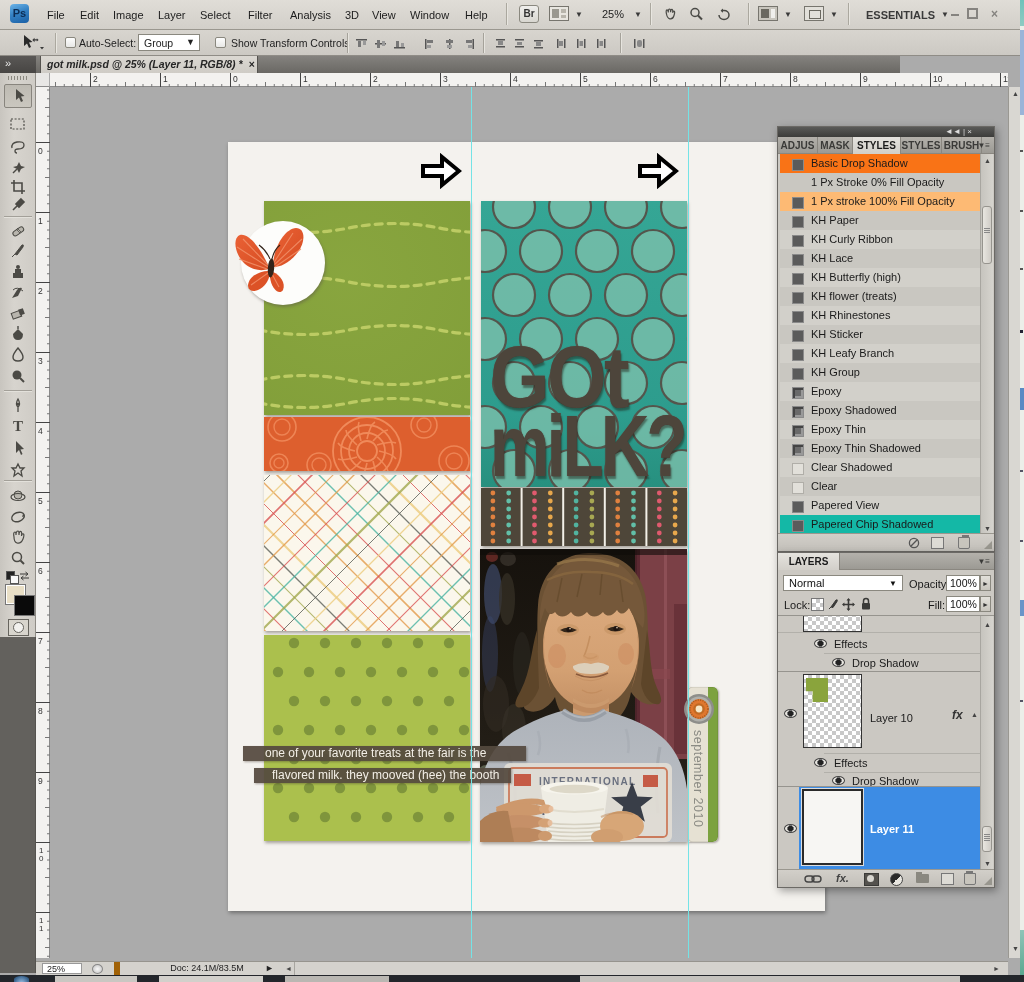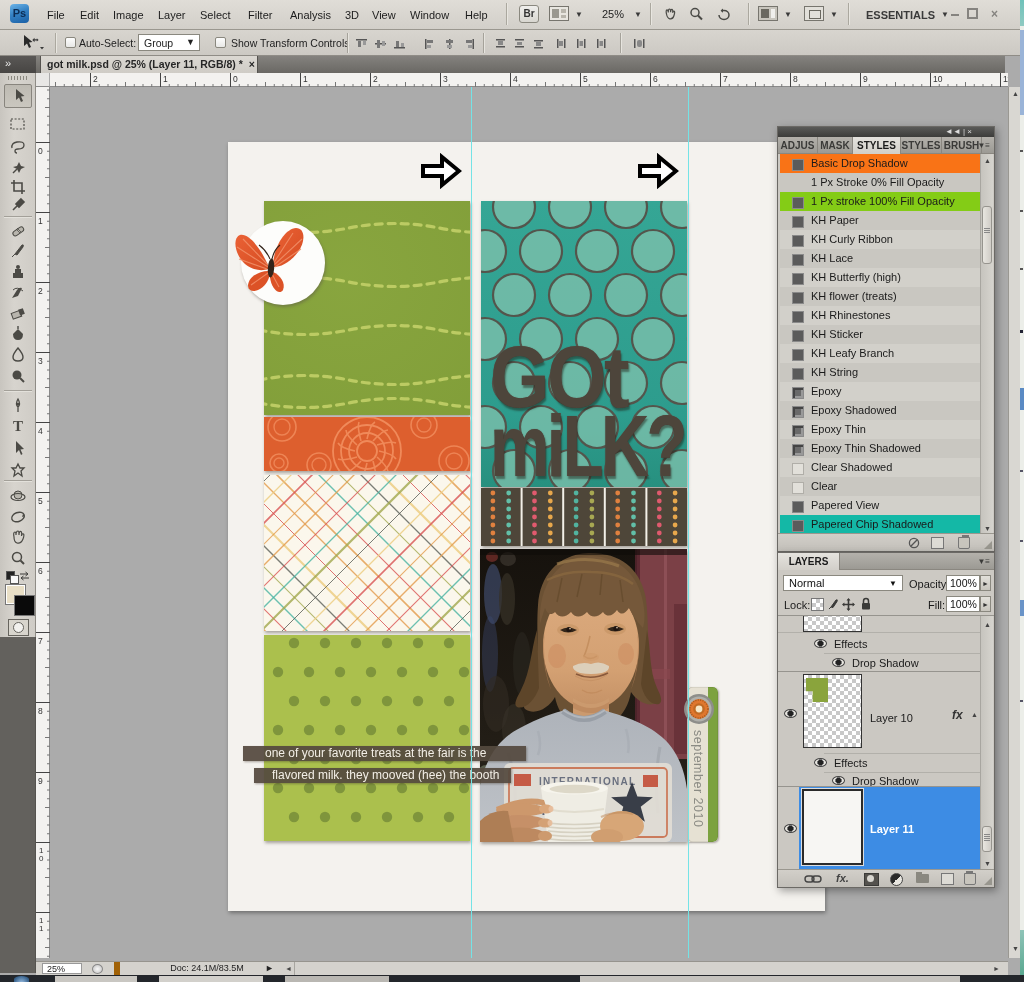--- a/index.html
+++ b/index.html
@@ -16,21 +16,21 @@
   .dd{font-size:8px;color:#3a3a3a;}
   
   #optionsbar{left:0;top:30px;width:1024px;height:26px;background:linear-gradient(#d8d5cf,#ccc9c3);border-bottom:1px solid #8f8c86;box-sizing:border-box;font-size:10.5px;color:#222;}
   #optionsbar .ob{position:absolute;top:7px;}
   .checkbox{position:absolute;top:7px;width:11px;height:11px;background:linear-gradient(#fdfdfd,#e8e8e6);border:1px solid #8a887f;border-radius:2px;box-sizing:border-box;}
   #groupdd{position:absolute;left:138px;top:4px;width:62px;height:17px;background:#fff;border:1px solid #8a887f;box-sizing:border-box;font-size:10.5px;padding:2px 0 0 5px;}
   #groupdd:after{content:"▼";position:absolute;right:4px;top:2px;font-size:9px;color:#222;}
   .alico{position:absolute;top:8px;width:13px;height:11px;}
   .obsep{position:absolute;top:3px;width:1px;height:20px;background:#a5a29a;border-right:1px solid #e6e4de;}
   
-  #tabbar{left:0;top:56px;width:1005px;height:17px;background:linear-gradient(#84827e,#6a6864);}
+  #tabbar{left:0;top:56px;width:900px;height:17px;background:linear-gradient(#84827e,#6a6864);font-style:italic;}
   #tabmore{position:absolute;left:2px;top:1px;width:20px;height:15px;background:linear-gradient(#56544f,#3e3c38);color:#ddd;font-size:9px;text-align:center;line-height:15px;border-radius:2px;}
   #doctab{position:absolute;left:40px;top:0px;width:218px;height:17px;background:linear-gradient(#dbd8d2,#cfccc6);border-left:1px solid #55534f;border-right:1px solid #55534f;box-sizing:border-box;font-size:10.5px;font-weight:bold;color:#262626;line-height:16px;padding-left:6px;}
   
   #hruler{left:36px;top:73px;width:972px;height:14px;background:#f3f2f0;border-bottom:1px solid #8a8a8a;box-sizing:border-box;}
   #vruler{left:36px;top:87px;width:14px;height:871px;background:#f3f2f0;border-right:1px solid #8a8a8a;box-sizing:border-box;}
   #rulercorner{left:36px;top:73px;width:14px;height:14px;background:#e8e7e5;border-right:1px solid #aaa;border-bottom:1px solid #8a8a8a;box-sizing:border-box;}
   
   #toolbar{left:0;top:73px;width:36px;height:564px;background:linear-gradient(90deg,#c8c5bf,#d7d4ce 40%,#cfccc6);border-right:1px solid #8f8c86;box-sizing:border-box;}
   #toolwell{left:0;top:637px;width:36px;height:336px;background:#63615d;border-right:1px solid #55534f;box-sizing:border-box;}
   #tbtop{left:0;top:56px;width:36px;height:17px;background:linear-gradient(#5a5856,#474543);}
@@ -1006,21 +1006,21 @@
       <span style="position:absolute;right:4px;top:4px;font-size:8px;color:#3a3a38;">▼≡</span>
     </div>
     <div style="position:absolute;left:1px;top:27px;width:202px;height:381px;background:#cdcbc5;overflow:hidden;">
       <div class="srow" style="top:0px;background:#f97316;">
         <span class="sw"></span>
         <span class="tx">Basic Drop Shadow</span>
       </div>
       <div class="srow" style="top:19px;background:#c9c7c1;">
         <span class="tx">1 Px Stroke 0% Fill Opacity</span>
       </div>
-      <div class="srow" style="top:38px;background:#84cc16;">
+      <div class="srow" style="top:38px;background:#fdba74;">
         <span class="sw"></span>
         <span class="tx">1 Px stroke 100% Fill Opacity</span>
       </div>
       <div class="srow" style="top:57px;background:#c9c7c1;">
         <span class="sw"></span>
         <span class="tx">KH Paper</span>
       </div>
       <div class="srow" style="top:76px;background:#d2d0ca;">
         <span class="sw"></span>
         <span class="tx">KH Curly Ribbon</span>
@@ -1044,21 +1044,21 @@
       <div class="srow" style="top:171px;background:#c9c7c1;">
         <span class="sw"></span>
         <span class="tx">KH Sticker</span>
       </div>
       <div class="srow" style="top:190px;background:#d2d0ca;">
         <span class="sw"></span>
         <span class="tx">KH Leafy Branch</span>
       </div>
       <div class="srow" style="top:209px;background:#c9c7c1;">
         <span class="sw"></span>
-        <span class="tx">KH String</span>
+        <span class="tx">KH Group</span>
       </div>
       <div class="srow" style="top:228px;background:#d2d0ca;">
         <span class="sw" style="background:#6a6a6a;box-shadow:inset 2px 2px 0 #444, inset -2px -2px 0 #999;"></span>
         <span class="tx">Epoxy</span>
       </div>
       <div class="srow" style="top:247px;background:#c9c7c1;">
         <span class="sw" style="background:#6a6a6a;box-shadow:inset 2px 2px 0 #444, inset -2px -2px 0 #999;"></span>
         <span class="tx">Epoxy Shadowed</span>
       </div>
       <div class="srow" style="top:266px;background:#d2d0ca;">

